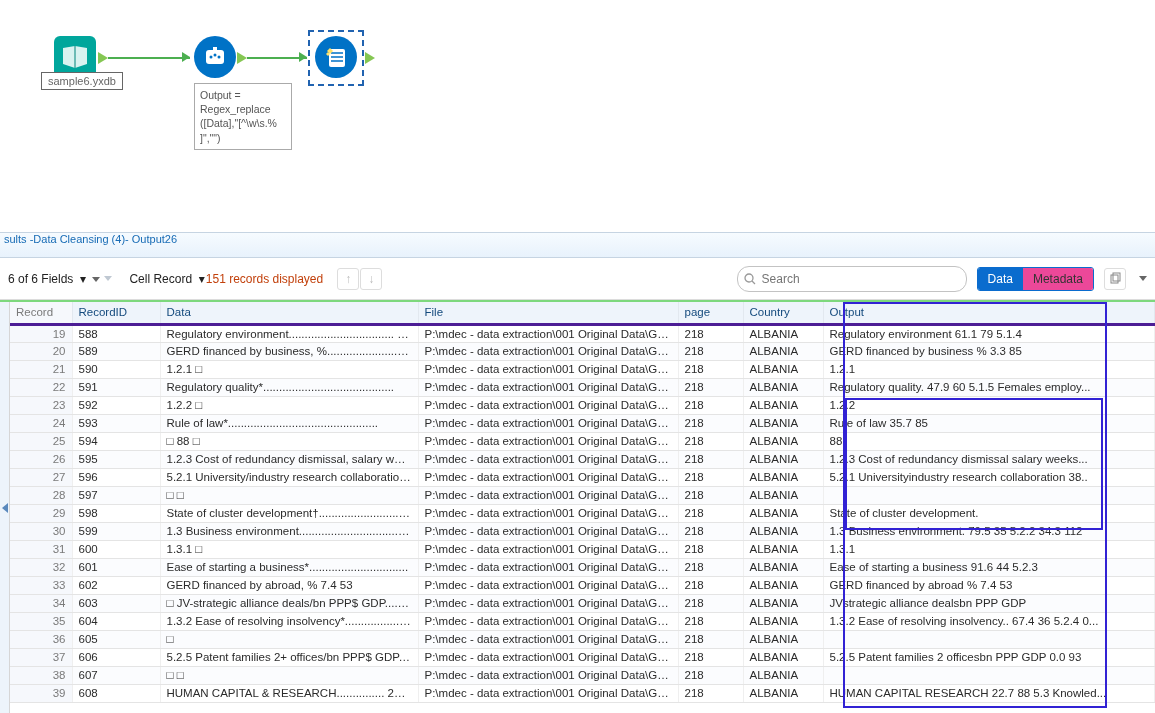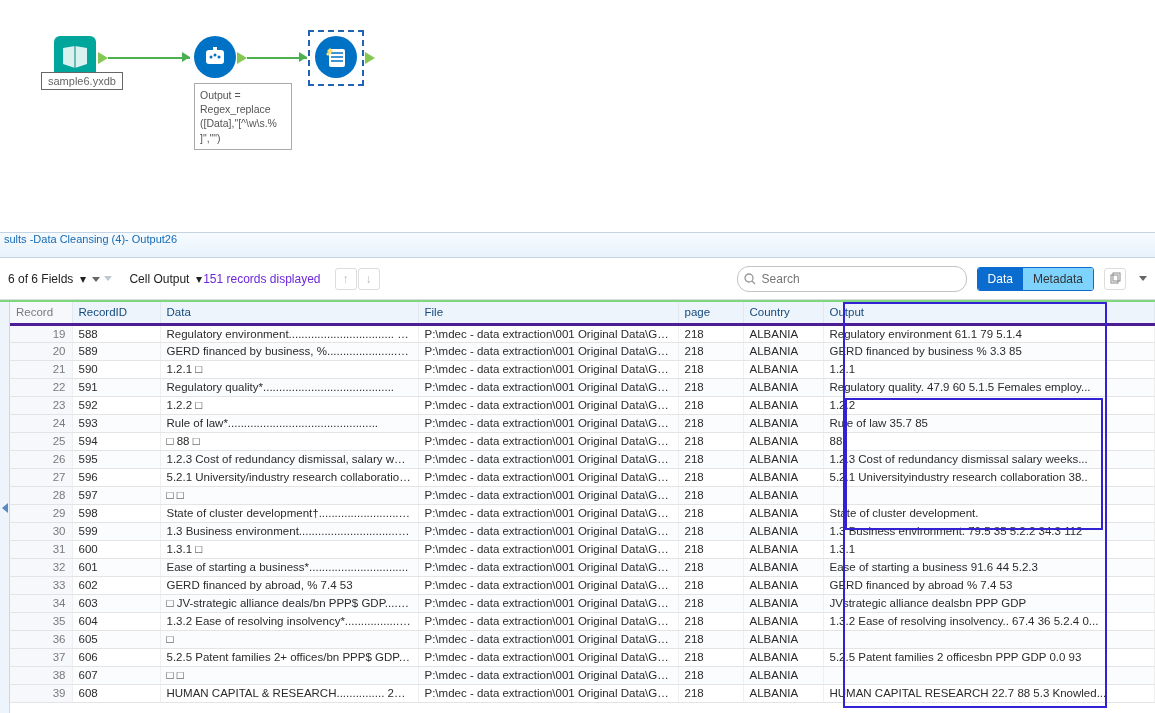--- a/index.html
+++ b/index.html
@@ -17,30 +17,30 @@
 .conn{position:absolute;height:2px;background:#4caf50}
 .conn-arrow{width:0;height:0;border-top:5px solid transparent;border-bottom:5px solid transparent;border-left:8px solid #4caf50;position:absolute}
 .out-port{position:absolute;width:0;height:0;border-top:6px solid transparent;border-bottom:6px solid transparent;border-left:10px solid #85c753}
 .sel-box{position:absolute;border:2px dashed #2163b0}
 .results-strip{height:26px;background:linear-gradient(#f6fbff,#e8f2fc);border-top:1px solid #c6d4e2;border-bottom:1px solid #c6d4e2;display:flex;align-items:flex-start;font-size:11px;color:#176bb5;padding-left:4px}
 .results-strip a{color:#176bb5;cursor:pointer}
 .toolbar{height:42px;border-bottom:1px solid #dcdcdc;display:flex;align-items:center;padding:0 8px;gap:1px;background:#fff;color:#555}
 .toolbar .dd{color:#222;cursor:pointer}
 .toolbar .chev{width:0;height:0;border-left:4px solid transparent;border-right:4px solid transparent;border-top:5px solid #666;display:inline-block;margin-left:3px;vertical-align:middle}
 .toolbar .sep{width:12px}
-.toolbar .count{color:#6d28d9}
+.toolbar .count{color:#c2410c}
 .toolbar .nav-btn{width:22px;height:22px;border:1px solid #ddd;border-radius:3px;display:flex;align-items:center;justify-content:center;color:#bbb;cursor:pointer}
 .toolbar-right{margin-left:auto;display:flex;align-items:center;gap:10px}
 .search{width:230px;height:26px;border:1px solid #c3c3c3;border-radius:12px;display:flex;align-items:center;padding:0 6px;color:#888}
 .search svg{margin-right:4px}
 .search input{border:0;outline:0;flex:1;font-size:12px}
 .seg{display:flex;border:1px solid #0a6cce;border-radius:3px;overflow:hidden}
 .seg-btn{padding:4px 10px;font-size:12px;cursor:pointer}
 .seg-active{background:#0a6cce;color:#fff}
-.seg-inactive{background:#7dd3fc;color:#333}
+.seg-inactive{background:#ec4899;color:#333}
 .copy-btn{width:22px;height:22px;border:1px solid #ddd;border-radius:3px;display:flex;align-items:center;justify-content:center;color:#888;cursor:pointer}
 .grid-wrapper{position:relative;height:413px;overflow:hidden;border-top:2px solid #7dd87d}
 .left-side-handle{position:absolute;left:0;top:0;width:10px;height:100%;background:#edf4fb;border-right:1px solid #d6d6d6;display:flex;align-items:center;justify-content:center}
 .left-side-handle svg{transform:rotate(0deg)}
 table{border-collapse:collapse;width:100%;table-layout:fixed}
 thead th{background:#eef4fb;border-bottom:3px solid #4c1d95;border-right:1px solid #e2e8ef;text-align:left;font-weight:400;font-size:11.5px;color:#144a7d;height:22px;padding:4px 6px;white-space:nowrap;overflow:hidden}
 tbody td{border-bottom:1px solid #e4e4e4;border-right:1px solid #efefef;padding:1px 6px;height:18px;font-size:11.5px;white-space:nowrap;overflow:hidden;text-overflow:ellipsis;color:#2b2b2b}
 tbody tr:nth-child(even){background:#fbfcfe}
 .col-rec{width:62px;text-align:right;color:#7a7a7a;background:#f6f8fc}
 thead th.col-rec{text-align:left}
@@ -118,21 +118,21 @@
     <span class="dd">
       <span>6 of 6 Fields</span> &nbsp;▾ <span class="chev"></span>
     </span>
     <span style="color:#bbb">
       <svg width="14" height="14" viewBox="0 0 14 14">
           <path d="M7 11L3 6h8z" fill="#bfc8d2"></path>
         </svg>
     </span>
     <span class="sep"></span>
     <span class="dd">
-      <span>Cell Output</span> &nbsp;▾
+      <span>Cell Record</span> &nbsp;▾
     </span>
     <span class="count">151 records displayed</span>
     <span class="sep"></span>
     <span class="nav-btn">↑</span>
     <span class="nav-btn">↓</span>
 
     <div class="toolbar-right">
       <div class="search">
         <svg width="12" height="12" viewBox="0 0 12 12">
             <circle cx="5" cy="5" r="4" fill="none" stroke="#999" stroke-width="1.3"></circle>

